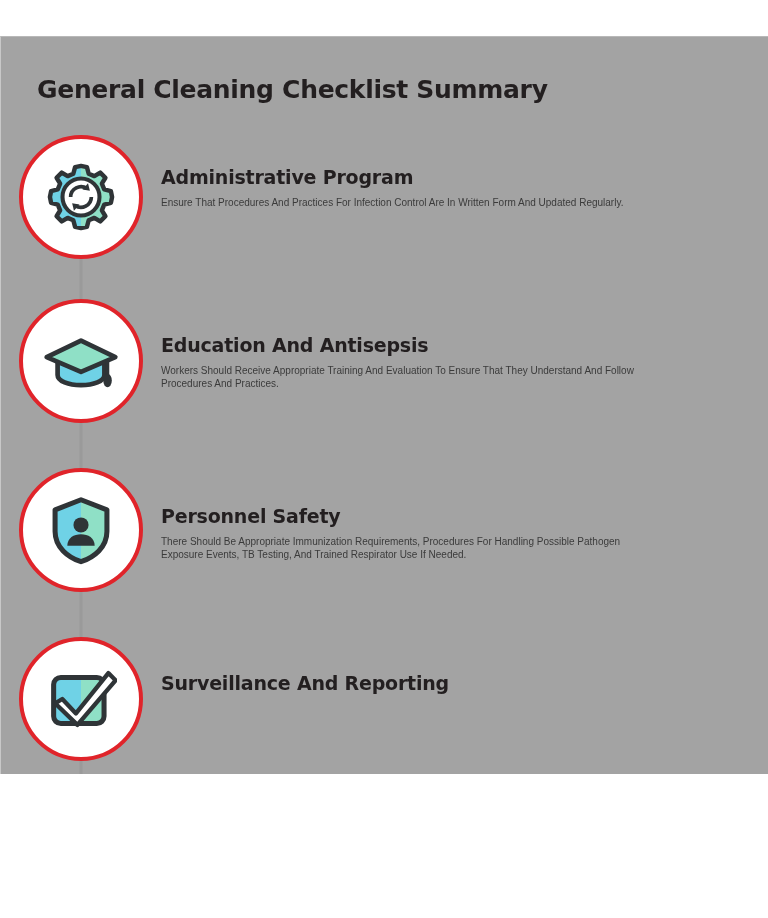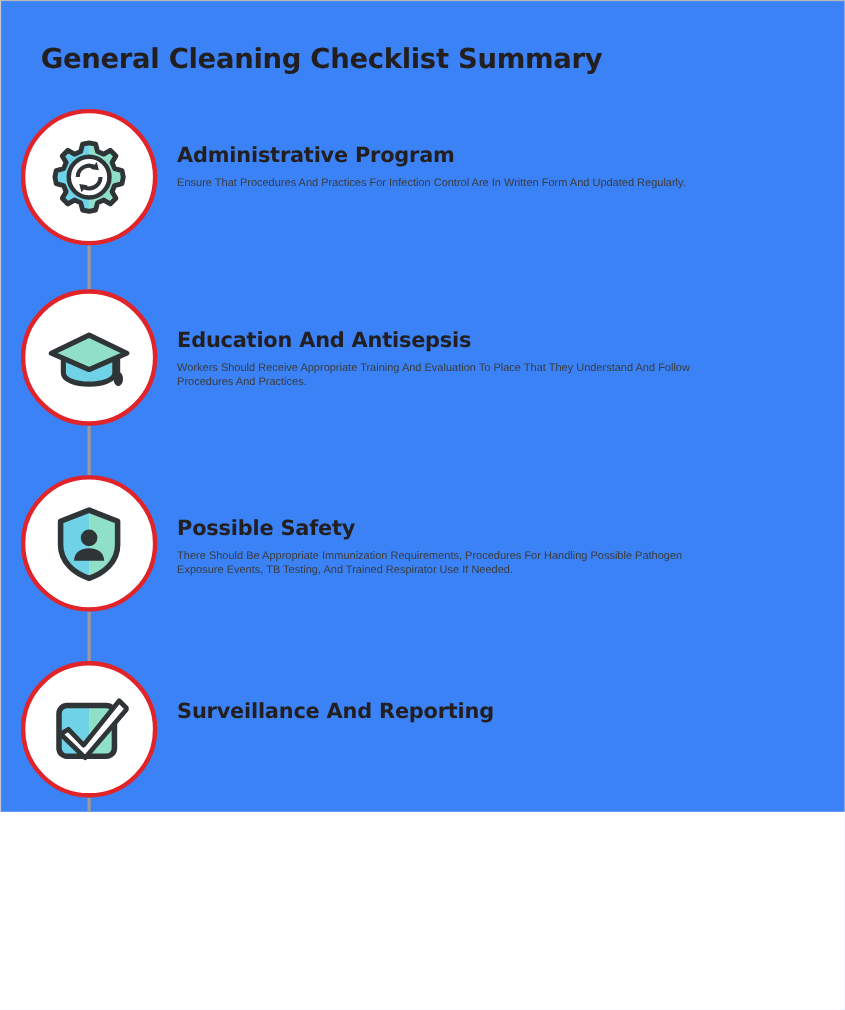--- a/index.html
+++ b/index.html
@@ -10,25 +10,26 @@
   body {
     width: 768px;
     height: 918px;
     font-family: "Liberation Sans", sans-serif;
     overflow: hidden;
   }
   .page {
     position: relative;
     width: 768px;
     height: 738px;
-    background: #3b82f6;
+    background: #a3a3a3;
     box-sizing: border-box;
     border-top: 1px solid #b8b8b8;
     border-left: 1px solid #c8c8c8;
     overflow: hidden;
+    margin-top: 36px;
   }
   .page-title {
     position: absolute;
     left: 36px;
     top: 38px;
     font-family: "DejaVu Sans", sans-serif;
     font-size: 25px;
     font-weight: bold;
     letter-spacing: -0.3px;
     color: #231f20;
@@ -162,21 +163,21 @@
               <path d="M20 52 L20 68 C20 76 34 81 50 81 C66 81 80 76 80 68 L80 52 Z" fill="#6fd2e6" stroke="#2f3437" stroke-width="6" stroke-linejoin="round"></path>
               <path d="M50 24 L94 45 L50 64 L6 45 Z" fill="#8fe0c6" stroke="#2f3437" stroke-width="6" stroke-linejoin="round"></path>
               <path d="M84 50 L84 68" fill="none" stroke="#2f3437" stroke-width="4.5" stroke-linecap="round"></path>
               <ellipse cx="84" cy="75" rx="5.5" ry="8.5" fill="#2f3437"></ellipse>
             </svg>
           </span>
         </div>
       </div>
       <div class="text-col">
         <h2 class="item-title">Education And Antisepsis</h2>
-        <p class="item-desc">Workers Should Receive Appropriate Training And Evaluation To Place That They Understand And Follow Procedures And Practices.</p>
+        <p class="item-desc">Workers Should Receive Appropriate Training And Evaluation To Ensure That They Understand And Follow Procedures And Practices.</p>
       </div>
     </div>
 
     <div class="row r2">
       <div class="badge-col">
         <div class="connector" style="top:124px;height:45px;"></div>
         <div class="badge">
           <span>
             <svg width="72" height="72" viewBox="0 0 100 100">
               <defs>
@@ -191,21 +192,21 @@
               <use href="#shieldPath" fill="#6fd2e6" clip-path="url(#clipL3)"></use>
               <use href="#shieldPath" fill="#8fe0c6" clip-path="url(#clipR3)"></use>
               <use href="#shieldPath" fill="none" stroke="#2f3437" stroke-width="7" stroke-linejoin="round"></use>
               <circle cx="50" cy="43" r="10.5" fill="#2f3437"></circle>
               <path d="M31 72 C31 61 40 56 50 56 C60 56 69 61 69 72 Z" fill="#2f3437"></path>
             </svg>
           </span>
         </div>
       </div>
       <div class="text-col">
-        <h2 class="item-title">Possible Safety</h2>
+        <h2 class="item-title">Personnel Safety</h2>
         <p class="item-desc">There Should Be Appropriate Immunization Requirements, Procedures For Handling Possible Pathogen Exposure Events, TB Testing, And Trained Respirator Use If Needed.</p>
       </div>
     </div>
 
     <div class="row r3">
       <div class="badge-col">
         <div class="connector" style="top:124px;height:45px;"></div>
         <div class="badge">
           <span>
             <svg width="72" height="72" viewBox="0 0 100 100">

